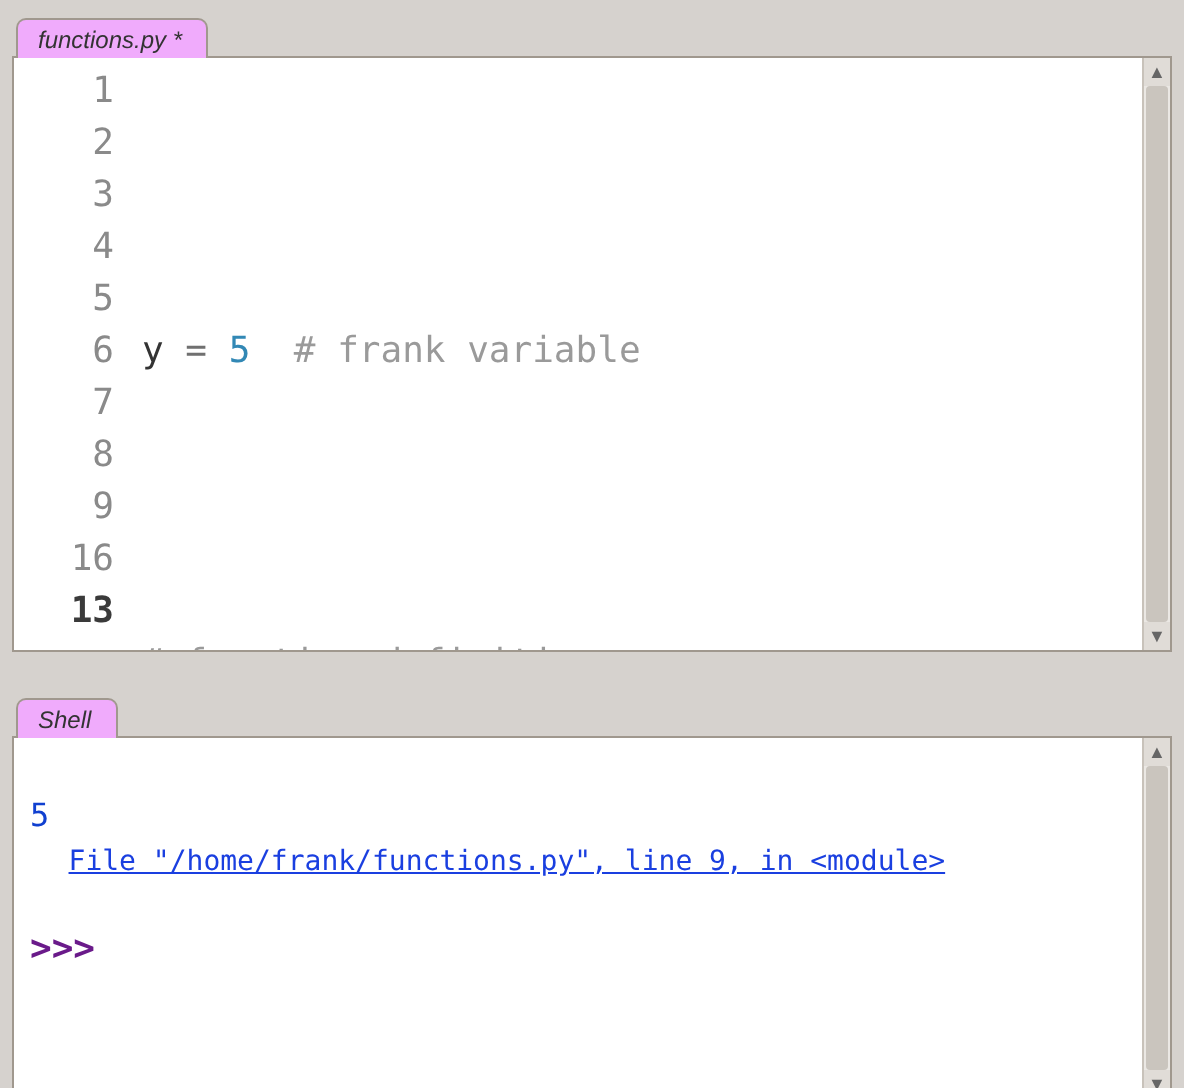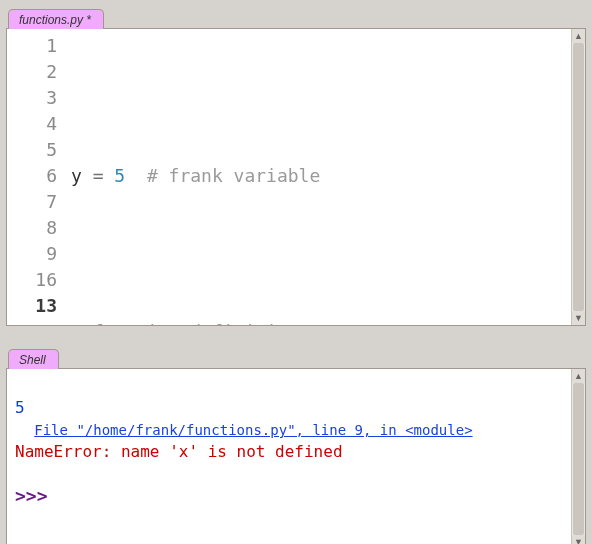--- a/index.html
+++ b/index.html
@@ -158,21 +158,21 @@
     </div>
   </div>
 </div>
 
 <div class="pane pane-bottom">
   <div class="tabbar">
     <div class="tab">Shell</div>
   </div>
   <div class="content-wrap">
     <div class="shell">
-<div class="out-blue">5</div><div>  <span class="tb-link">File "/home/frank/functions.py", line 9, in &lt;module&gt;</span></div><div class="out-red">NameError: name 'x' is not defined</div>
+<div class="out-blue">5</div><div>  <span class="tb-link">File "/home/frank/functions.py", line 9, in &lt;module&gt;</span></div>
 <span class="prompt">&gt;&gt;&gt; </span></div>
     <div class="scroll-track">
       <div class="sb-btn">▲</div>
       <div class="sb-space">
         <div class="sb-thumb" style="top:0; height:100%;"></div>
       </div>
       <div class="sb-btn">▼</div>
     </div>
   </div>
 </div>

